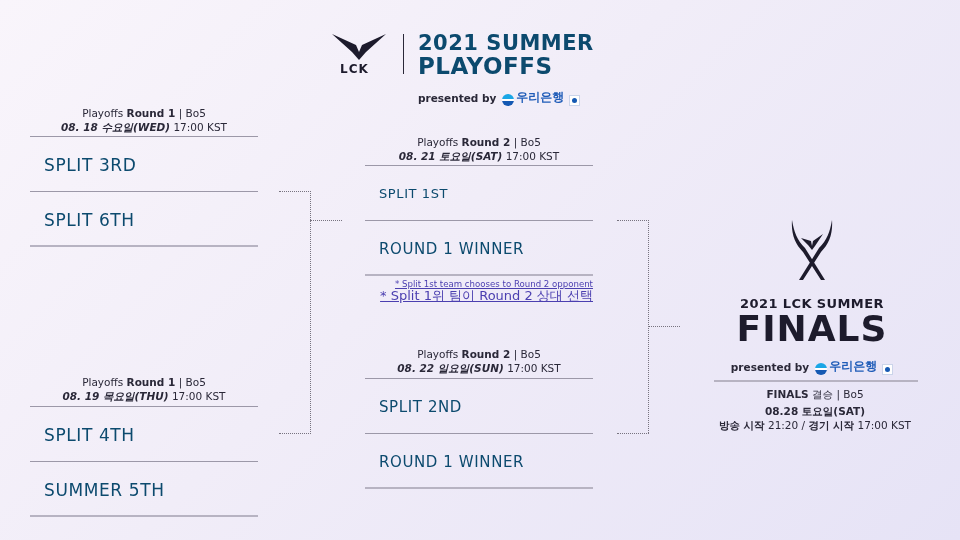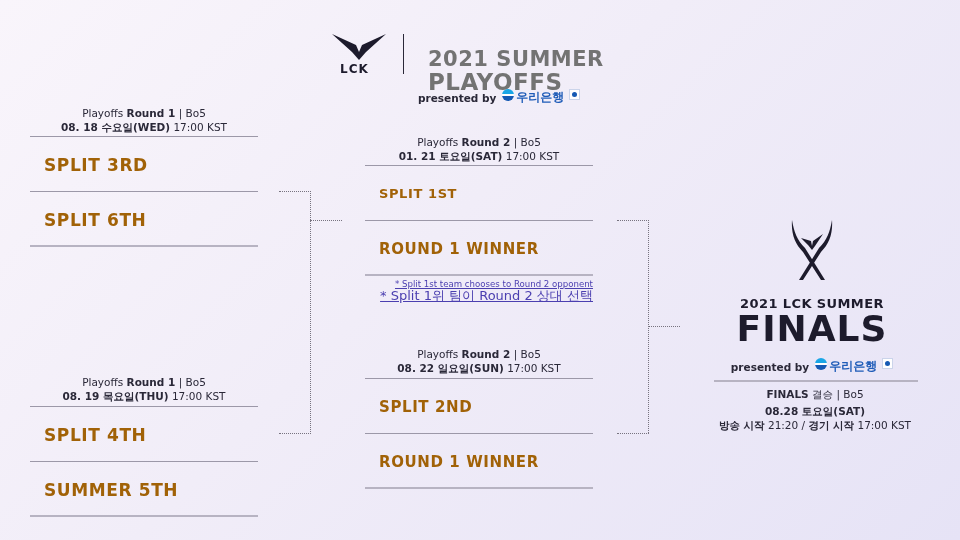--- a/index.html
+++ b/index.html
@@ -6,38 +6,38 @@
   html, body { width: 960px; height: 540px; overflow: hidden; }
   body {
     position: relative;
     font-family: "DejaVu Sans", sans-serif;
     color: #1d1b2c;
     background: linear-gradient(135deg, #f9f5fb 0%, #f1edf8 45%, #e6e3f6 100%);
   }
   .abs { position: absolute; }
   .lck-logo { left: 330px; top: 30px; width: 58px; height: 46px; }
   .header-divider { left: 403px; top: 34px; width: 1px; height: 40px; background: #2a2838; }
-  .header-title { left: 418px; top: 48px; font-family: "DejaVu Sans", sans-serif; font-weight: bold;
-    font-size: 21px; line-height: 22px; letter-spacing: 0.5px; color: #737373; text-transform: uppercase; margin-left: 10px; }
+  .header-title { left: 418px; top: 32px; font-family: "DejaVu Sans", sans-serif; font-weight: bold;
+    font-size: 21px; line-height: 22px; letter-spacing: 0.5px; color: #0c4a6e; text-transform: uppercase; }
   .presented { font-size: 10.5px; color: #2a2838; font-weight: bold; }
-  .sponsor { display: inline-flex; align-items: flex-start; gap: 2px; font-weight: bold; color: #1f5cb8; font-size: 12px; }
+  .sponsor { display: inline-flex; align-items: flex-end; gap: 2px; font-weight: bold; color: #1f5cb8; font-size: 12px; }
   .sponsor-mark { width: 12px; height: 12px; border-radius: 50%;
     background: linear-gradient(180deg, #1aa6e6 0%, #1aa6e6 45%, #ffffff 45%, #ffffff 55%, #1559b3 55%); display: inline-block; }
   .sponsor-badge { width: 11px; height: 11px; background: #ffffff; border: 1px solid #cbd4ea; display: inline-flex; align-items: center; justify-content: center; margin-left: 3px; }
   .sponsor-badge i { width: 5px; height: 5px; border-radius: 50%; background: #1559b3; display: block; }
 
   
   .info { text-align: center; font-size: 10.5px; line-height: 14px; color: #2a2838; }
   .info b { font-weight: bold; margin-top: 13px; }
-  .info .date { font-weight: bold; }
+  .info .date { font-weight: bold; font-style: italic; }
   .info .time { font-weight: normal; }
 
   
   .slot { height: 55px; display: flex; align-items: center; padding-left: 14px;
-    font-family: "DejaVu Sans", sans-serif; font-weight: bold; font-size: 17px; letter-spacing: 0.6px; color: #a16207; }
+    font-family: "DejaVu Sans", sans-serif; font-weight: normal; font-size: 17px; letter-spacing: 0.6px; color: #0c4a6e; }
   .hline { height: 1px; background: #9c98a8; }
   .hline.thick { height: 2px; background: #b7b3c2; }
 
   
   .dot-h { height: 0; border-top: 1px dotted #77737f; }
   .dot-v { width: 0; border-left: 1px dotted #77737f; }
 
   .note { text-align: right; font-size: 8.6px; line-height: 12px; color: #4b3fb0; text-decoration: underline; }
   .note.ko { font-size: 13px; }
 
@@ -109,21 +109,21 @@
 <div class="abs dot-h" style="left:279px; top:433px; width:32px;"></div>
 <div class="abs dot-h" style="left:310px; top:220px; width:32px;"></div>
 
 <div class="abs info" style="left:365px; top:135px; width:228px;">
   <div>
     <span>Playoffs</span>
     <b>Round 2</b>
     <span>| Bo5</span>
   </div>
   <div>
-    <span class="date">01. 21 토요일(SAT)</span>
+    <span class="date">08. 21 토요일(SAT)</span>
     <span class="time">17:00 KST</span>
   </div>
 </div>
 <div class="abs hline" style="left:365px; top:165px; width:228px;"></div>
 <div class="abs slot" style="left:365px; top:166px; width:228px; font-size:13px;">SPLIT 1ST</div>
 <div class="abs hline" style="left:365px; top:220px; width:228px;"></div>
 <div class="abs slot" style="left:365px; top:221px; width:228px; font-size:15px;">ROUND 1 WINNER</div>
 <div class="abs hline thick" style="left:365px; top:274px; width:228px;"></div>
 
 <div class="abs" style="left:355px; top:278px; width:238px;">

